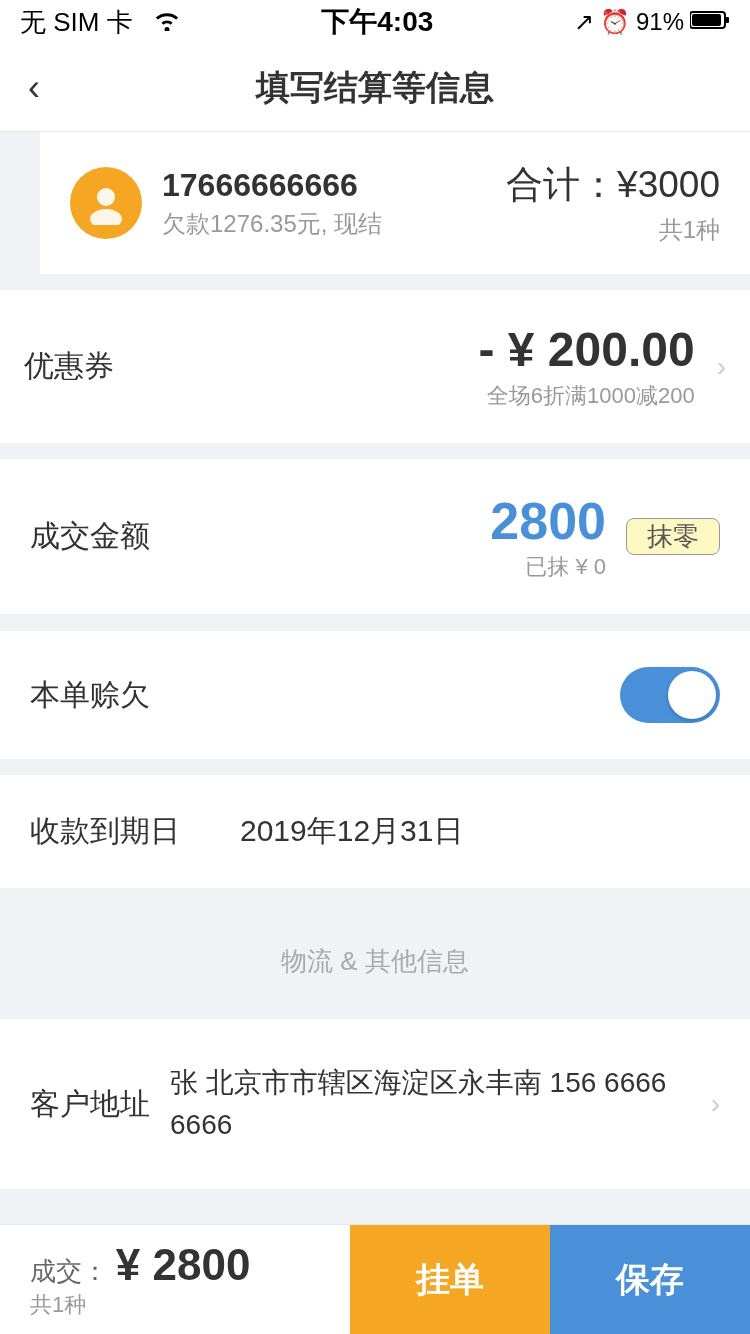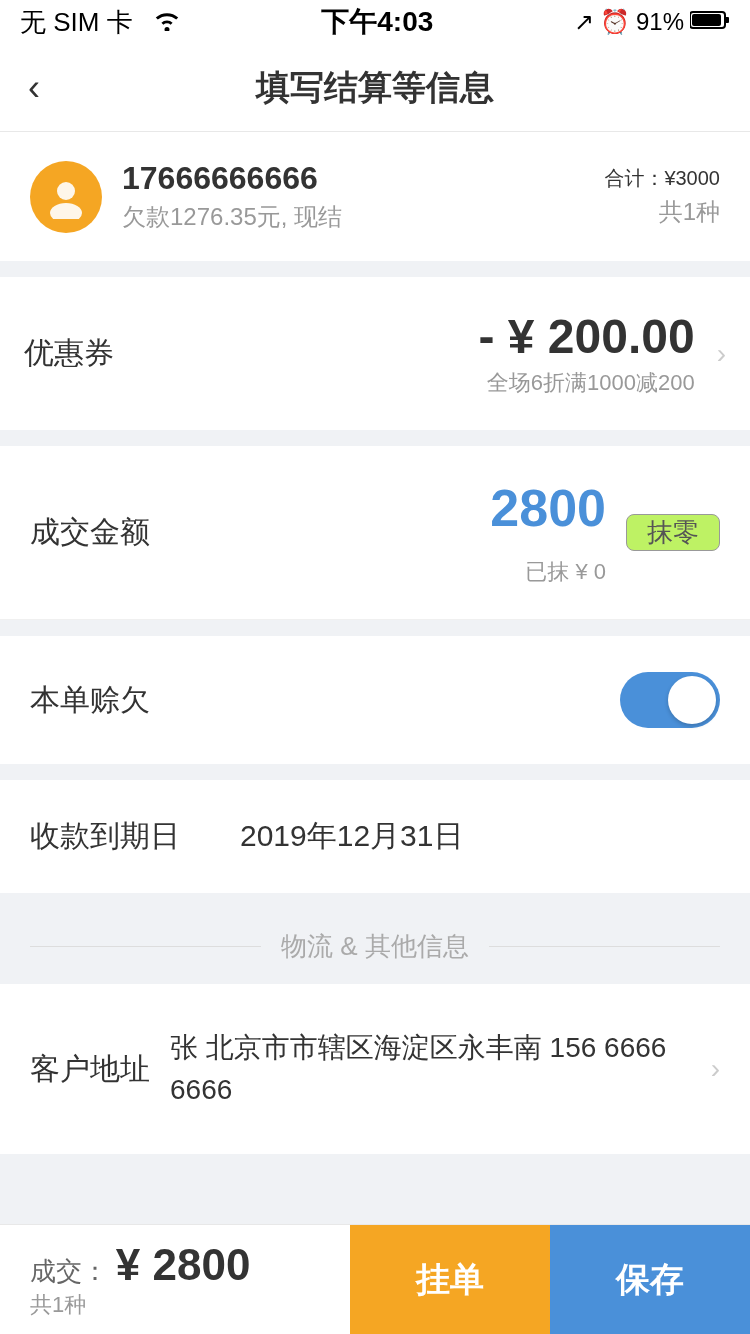--- a/index.html
+++ b/index.html
@@ -57,20 +57,21 @@
     }
 
     
     .customer-card {
       background: #fff;
       padding: 28px 30px;
       display: flex;
       align-items: center;
       justify-content: space-between;
       margin-bottom: 16px;
+      margin-left: 40px;
     }
     .customer-left {
       display: flex;
       align-items: center;
       gap: 20px;
     }
     .avatar {
       width: 72px;
       height: 72px;
       border-radius: 50%;
@@ -87,21 +88,21 @@
     }
     .customer-info .debt {
       font-size: 24px;
       color: #999;
       margin-top: 4px;
     }
     .customer-right {
       text-align: right;
     }
     .customer-right .total {
-      font-size: 20px;
+      font-size: 37px;
       color: #333;
     }
     .customer-right .count {
       font-size: 24px;
       color: #999;
       margin-top: 4px;
     }
 
     
     .section {
@@ -168,29 +169,29 @@
       text-align: right;
     }
     .amount-big {
       font-size: 52px;
       font-weight: 700;
       color: #4a90d9;
     }
     .amount-sub {
       font-size: 22px;
       color: #999;
-      margin-top: 19px;
+      margin-top: 1px;
     }
     .round-btn {
       border: 1.5px solid #999;
       border-radius: 8px;
       padding: 0 20px;
       font-size: 26px;
       color: #555;
-      background: #bef264;
+      background: #fef9c3;
       cursor: pointer;
     }
 
     
     .toggle {
       width: 100px;
       height: 56px;
       border-radius: 28px;
       background: #4a90d9;
       position: relative;
@@ -269,20 +270,21 @@
     .divider-label {
       text-align: center;
       padding: 20px 30px;
       color: #aaa;
       font-size: 26px;
       background: #f0f2f5;
       display: flex;
       align-items: center;
       justify-content: center;
       gap: 20px;
+      flex-direction: column;
     }
     .divider-line {
       flex: 1;
       height: 1px;
       background: #ddd;
     }
 
     
     .address-section {
       background: #fff;

